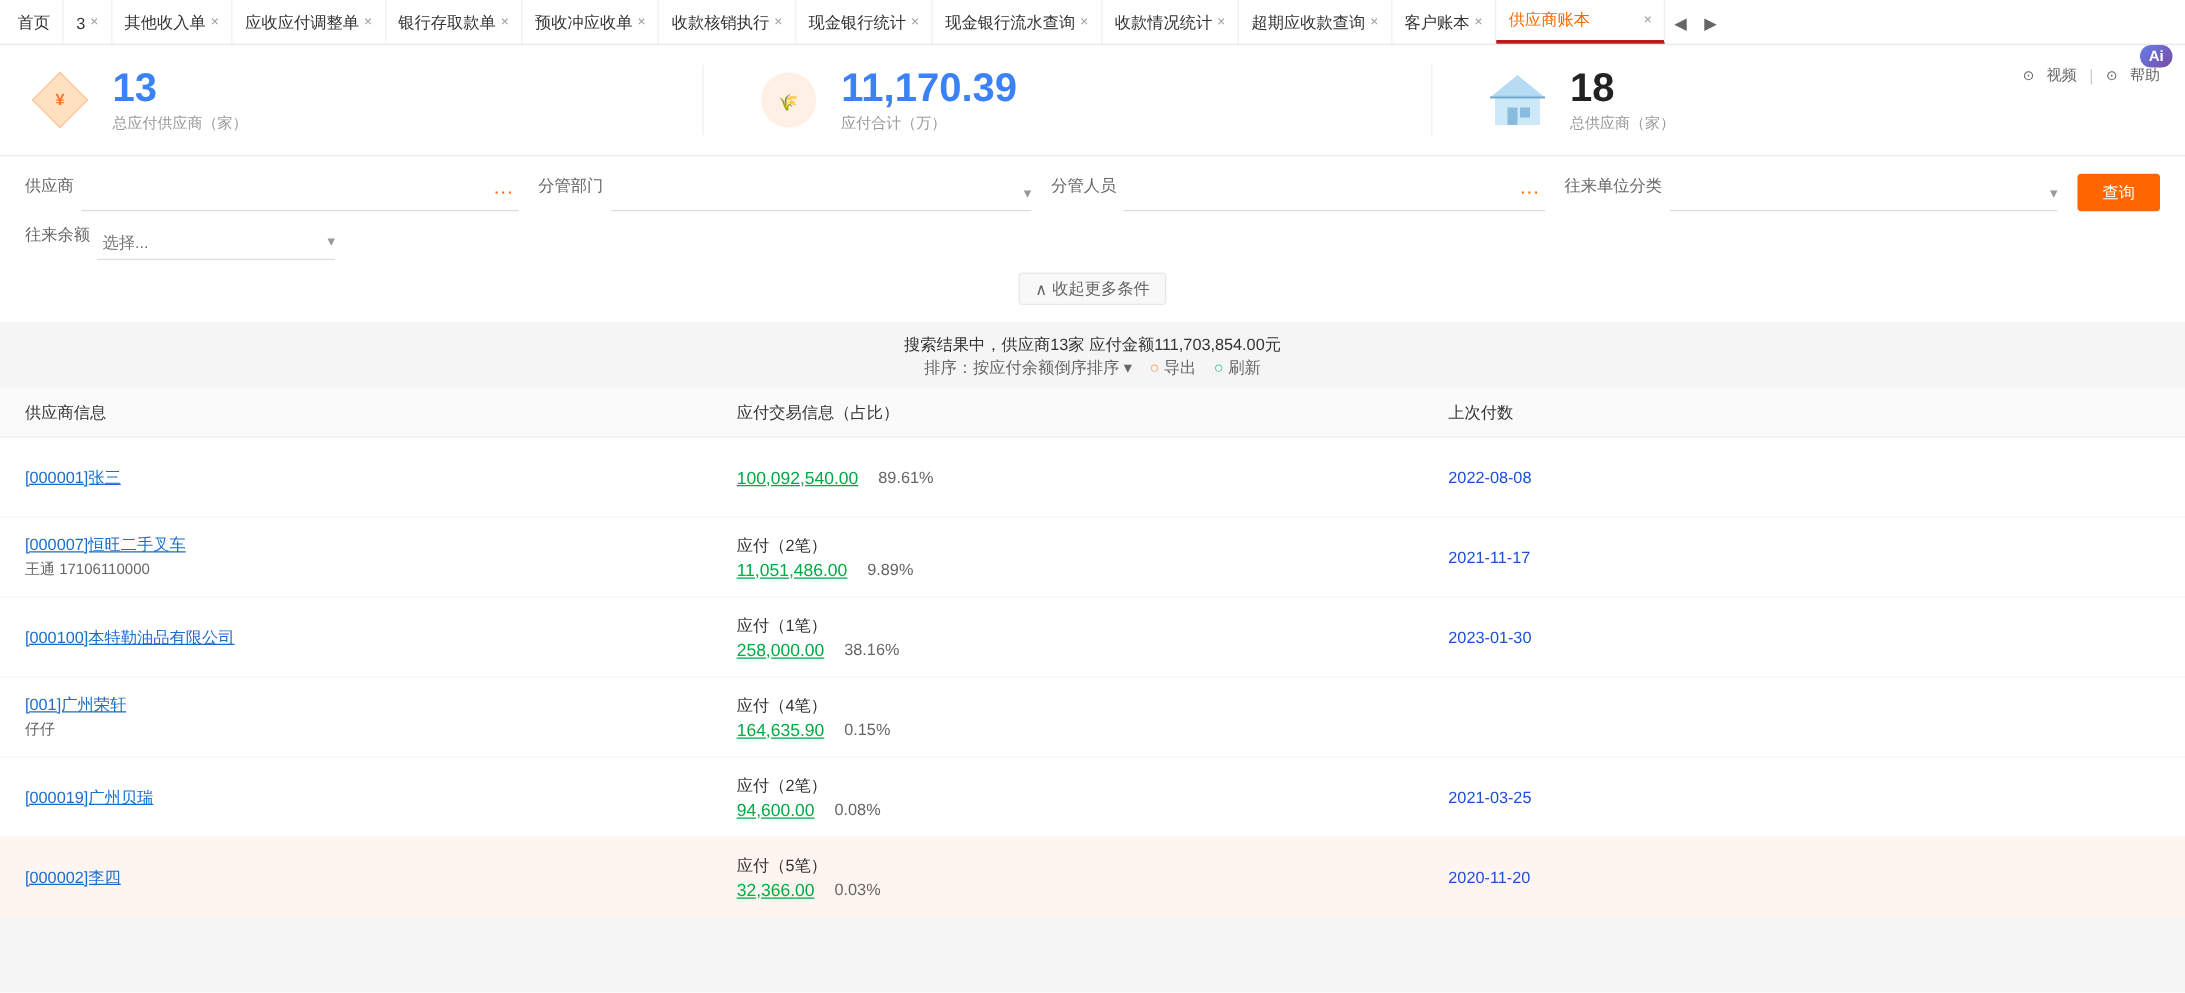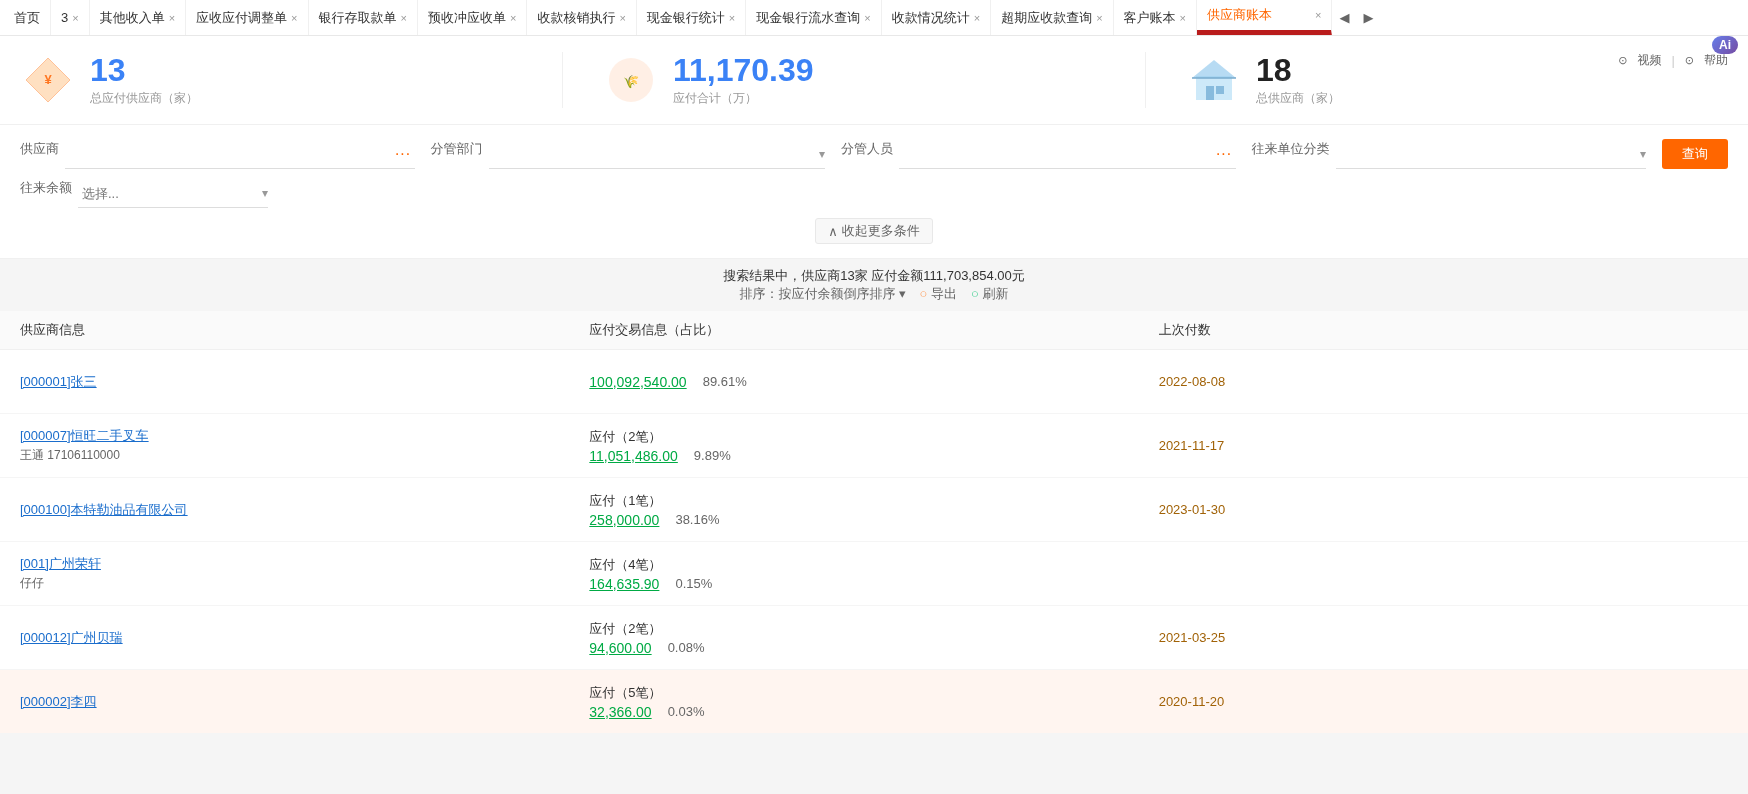--- a/index.html
+++ b/index.html
@@ -1,42 +1,42 @@
 <!DOCTYPE html>
 <html><head>
   <meta charset="utf-8">
   <style>
     * { box-sizing: border-box; margin: 0; padding: 0; font-family: 'Microsoft YaHei', SimHei, Arial, sans-serif; font-size: 13px; }
     body { background: #f5f5f5; overflow-x: hidden; }
 
     
     .top-nav {
       display: flex;
-      align-items: center;
+      align-items: flex-start;
       background: #fff;
       border-bottom: 1px solid #e8e8e8;
       height: 36px;
       padding: 0 4px;
       overflow: hidden;
       white-space: nowrap;
     }
     .nav-tab {
       display: inline-flex;
       align-items: center;
       padding: 0 10px;
       height: 36px;
       font-size: 13px;
       color: #333;
       cursor: pointer;
       border-right: 1px solid #f0f0f0;
       gap: 4px;
       flex-shrink: 0;
     }
     .nav-tab.home { color: #333; font-weight: 500; }
-    .nav-tab.active { color: #ff6600; border-bottom: 6px solid #b91c1c; gap: 43px; }
+    .nav-tab.active { color: #ff6600; border-bottom: 4px solid #b91c1c; gap: 43px; }
     .nav-tab .close-x { color: #999; font-size: 11px; }
     .nav-arrow {
       display: inline-flex;
       align-items: center;
       justify-content: center;
       width: 24px;
       height: 36px;
       cursor: pointer;
       color: #666;
       flex-shrink: 0;
@@ -211,21 +211,21 @@
     .transaction-label { font-size: 13px; color: #333; }
     .transaction-amount-row { display: flex; align-items: center; gap: 16px; }
     .transaction-amount {
       font-size: 14px;
       color: #00aa44;
       font-weight: 500;
       cursor: pointer;
       text-decoration: underline;
     }
     .transaction-pct { font-size: 13px; color: #666; }
-    .last-pay-date { font-size: 13px; color: #a16207; }
+    .last-pay-date { font-size: 13px; color: #1d4ed8; }
   </style>
 </head>
 <body>
 
 <div class="top-nav">
 
   <div class="nav-tab home">
     <span>首页</span>
   </div>
   <div class="nav-tab">
@@ -470,21 +470,21 @@
       <div class="transaction-amount-row">
         <span class="transaction-amount">164,635.90</span>
         <span class="transaction-pct">0.15%</span>
       </div>
     </div>
     <div class="last-pay-date"></div>
   </div>
 
   <div class="table-row">
     <div>
-      <div class="supplier-link">[000012]广州贝瑞</div>
+      <div class="supplier-link">[000019]广州贝瑞</div>
     </div>
     <div class="transaction-info">
       <span class="transaction-label">应付（2笔）</span>
       <div class="transaction-amount-row">
         <span class="transaction-amount">94,600.00</span>
         <span class="transaction-pct">0.08%</span>
       </div>
     </div>
     <div class="last-pay-date">2021-03-25</div>
   </div>

